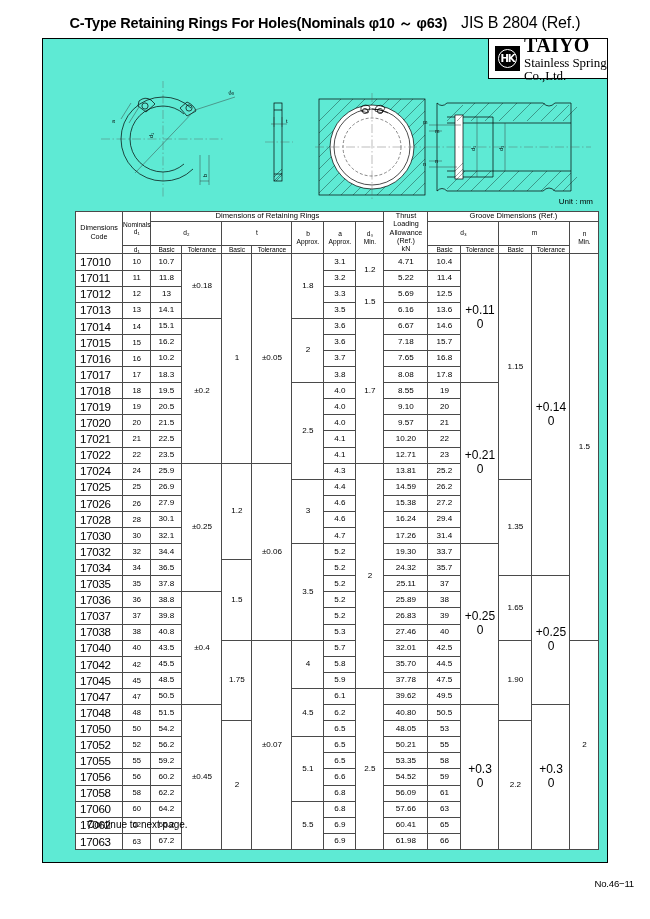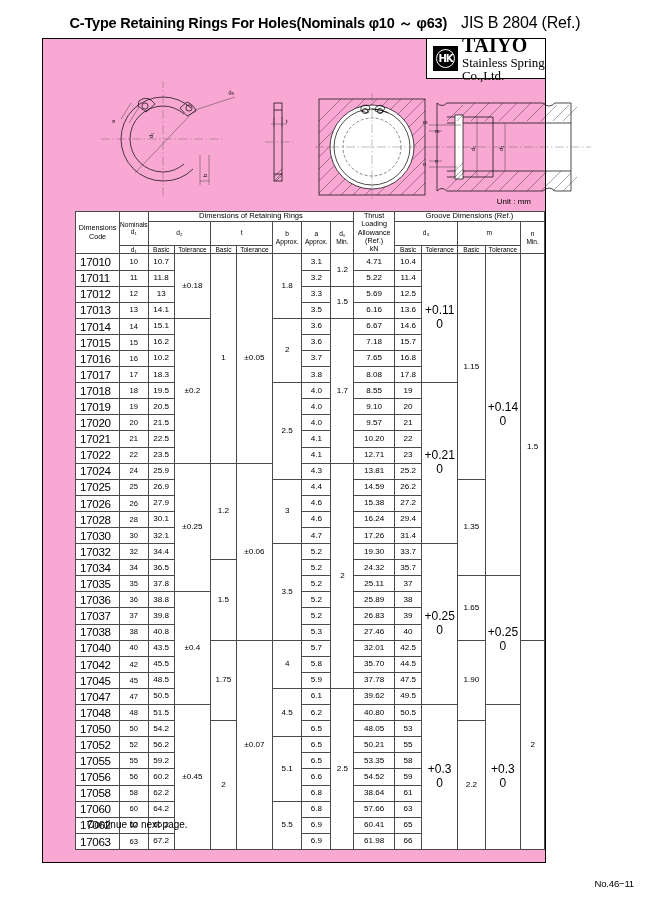--- a/index.html
+++ b/index.html
@@ -22,23 +22,23 @@
     font-size: 14.5px; font-weight: bold; letter-spacing: -0.2px;
     white-space: nowrap;
   }
   .jis-ref {
     font-size: 16px; font-weight: normal; margin-left: 14px; white-space: nowrap;
   }
 
   
   .frame {
     position: absolute; left: 42px; top: 38px;
-    width: 504px; height: 825px;
+    width: 566px; height: 825px;
     border: 1.3px solid #000;
-    background: #f9a8d4;
+    background: #5eead4;
   }
 
   
   .logo {
     position: absolute; right: 0px; top: 0px;
     width: 119px; height: 40px;
     border-left: 1.1px solid #000; border-bottom: 1.1px solid #000;
     display: flex; align-items: center; padding-left: 6px; gap: 4px;
     background: #fff;
   }
@@ -695,21 +695,21 @@
             <td>60.2</td>
             <td>6.6</td>
             <td>54.52</td>
             <td>59</td>
           </tr>
           <tr>
             <td class="code">17058</td>
             <td class="nom">58</td>
             <td>62.2</td>
             <td>6.8</td>
-            <td>38.64</td>
+            <td>56.09</td>
             <td>61</td>
           </tr>
           <tr>
             <td class="code">17060</td>
             <td class="nom">60</td>
             <td>64.2</td>
             <td rowspan="3">5.5</td>
             <td>6.8</td>
             <td>57.66</td>
             <td>63</td>

